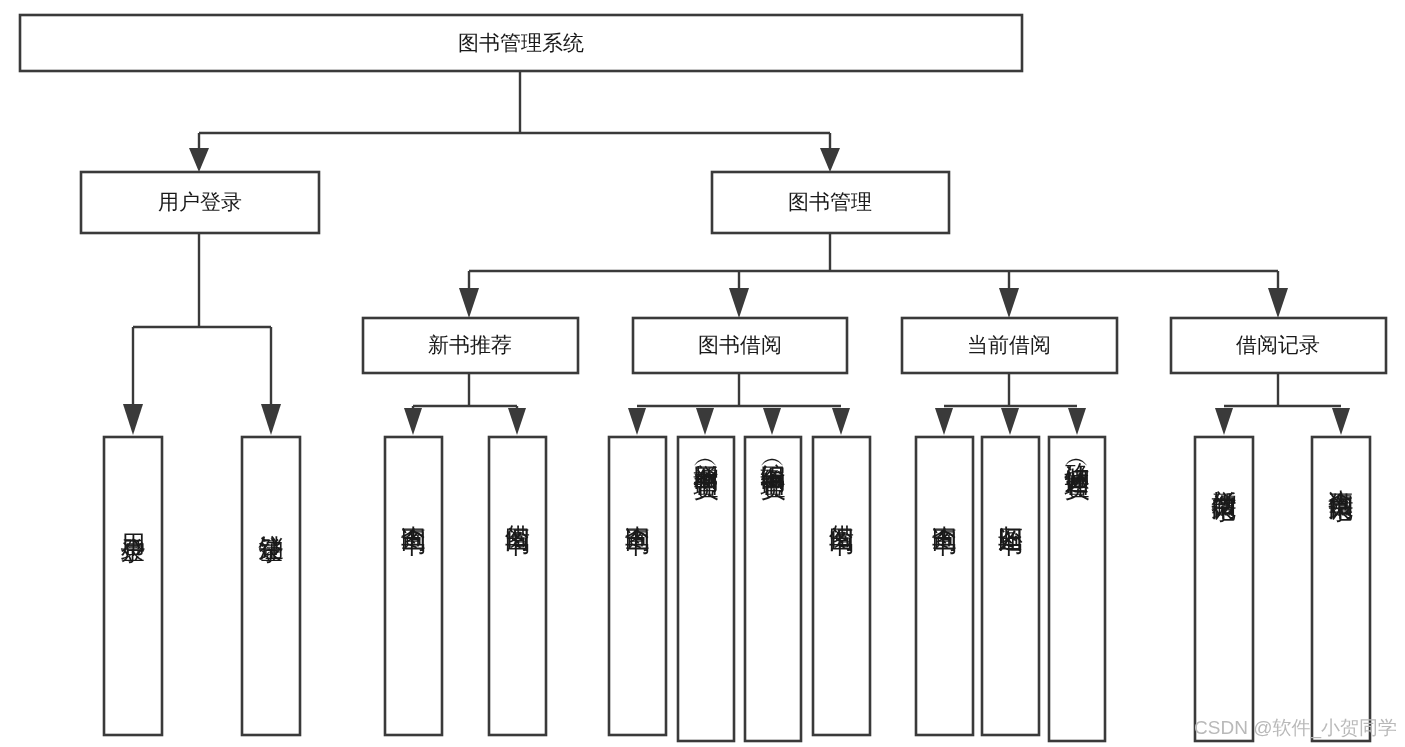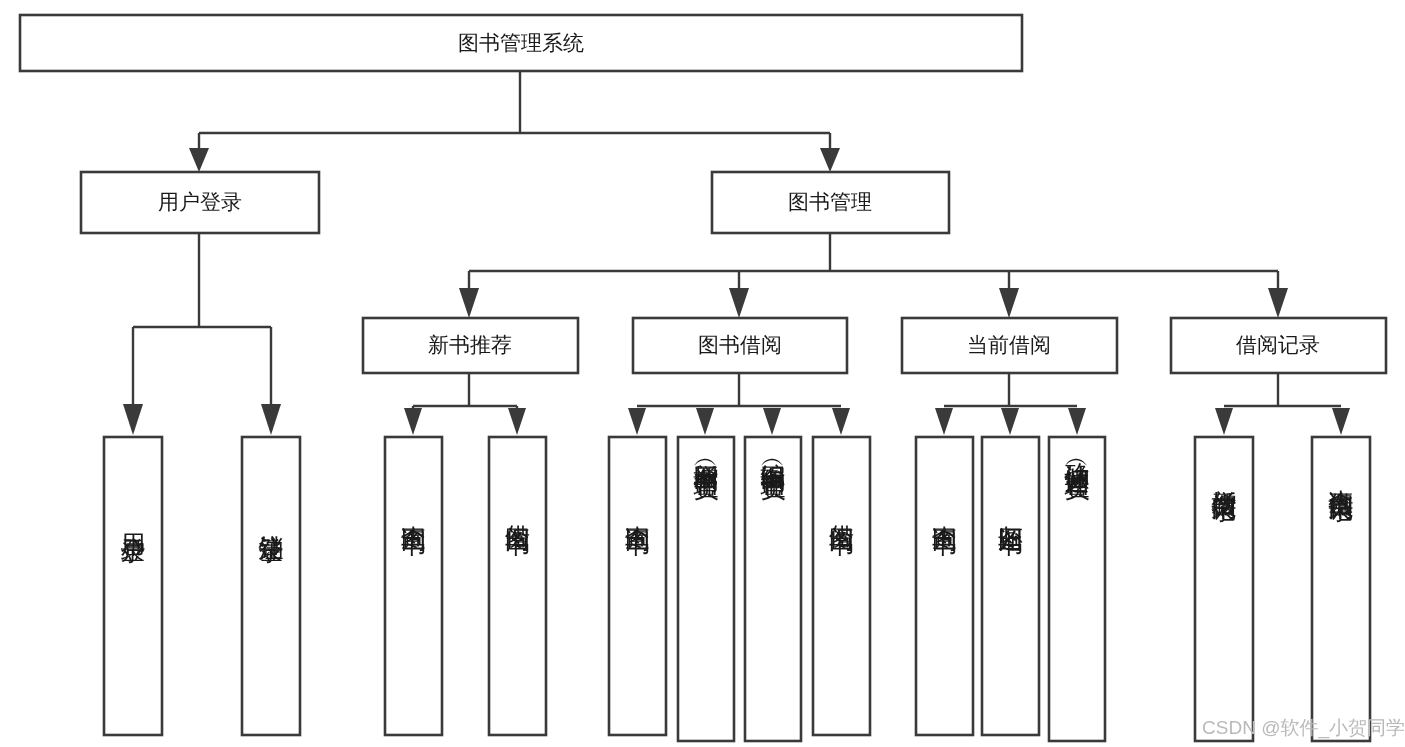--- a/index.html
+++ b/index.html
@@ -61,21 +61,21 @@
     text-orientation: upright;
     font-family: "Liberation Sans", "DejaVu Sans", sans-serif;
     font-size: 25px;
     line-height: 1.08;
     color: #1a1a1a;
     letter-spacing: 2px;
     white-space: nowrap;
   }
   #watermark {
     position: absolute;
-    right: 0;
+    right: 8px;
     bottom: 6px;
     font-family: "Liberation Sans", "DejaVu Sans", sans-serif;
     font-size: 19px;
     color: #b9b9b9;
     white-space: nowrap;
     pointer-events: none;
   }
 </style>
 </head>
 <body>

